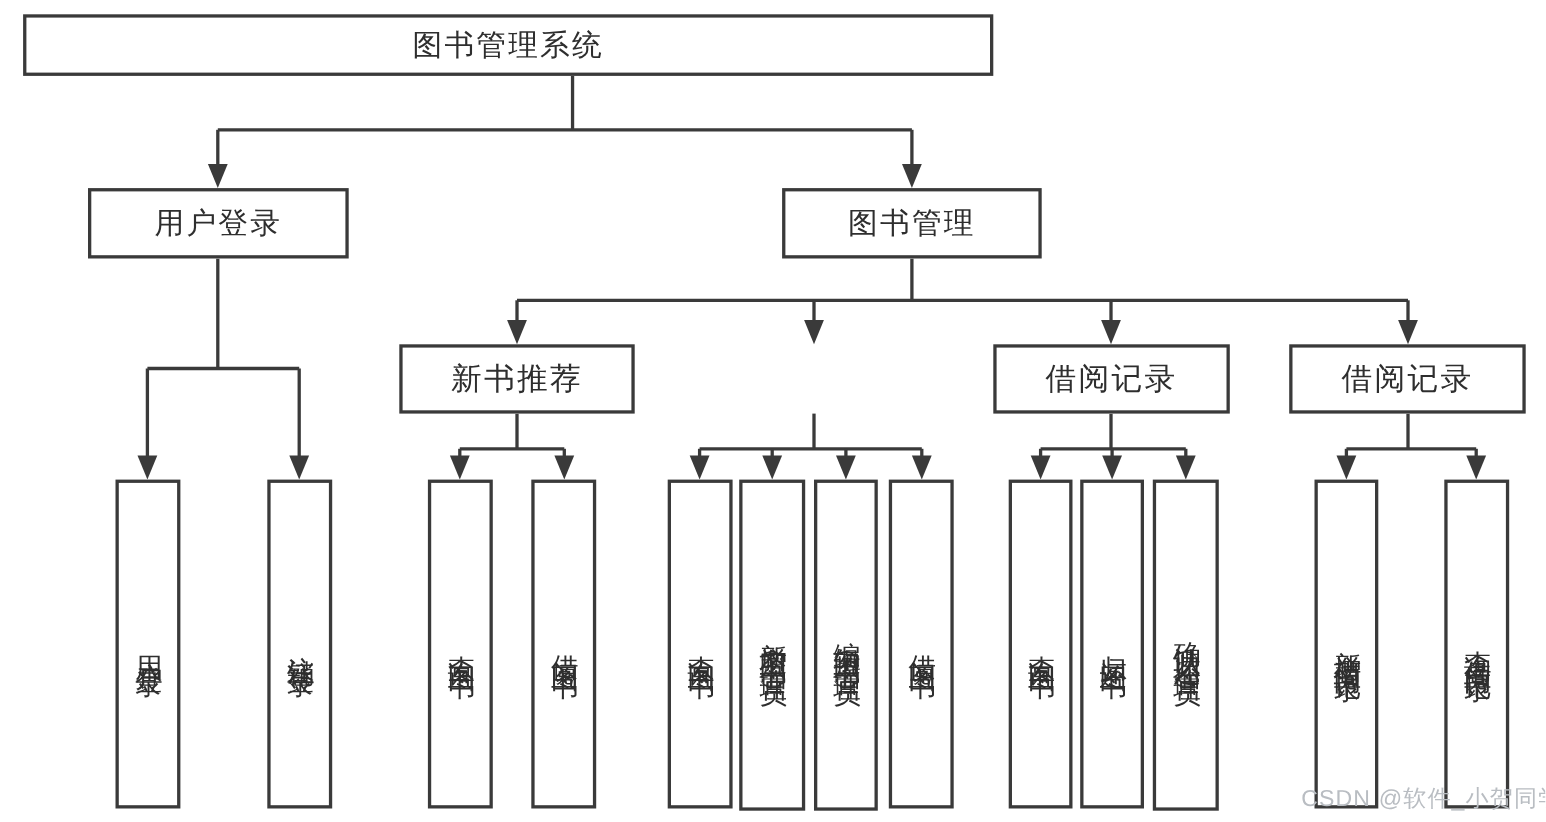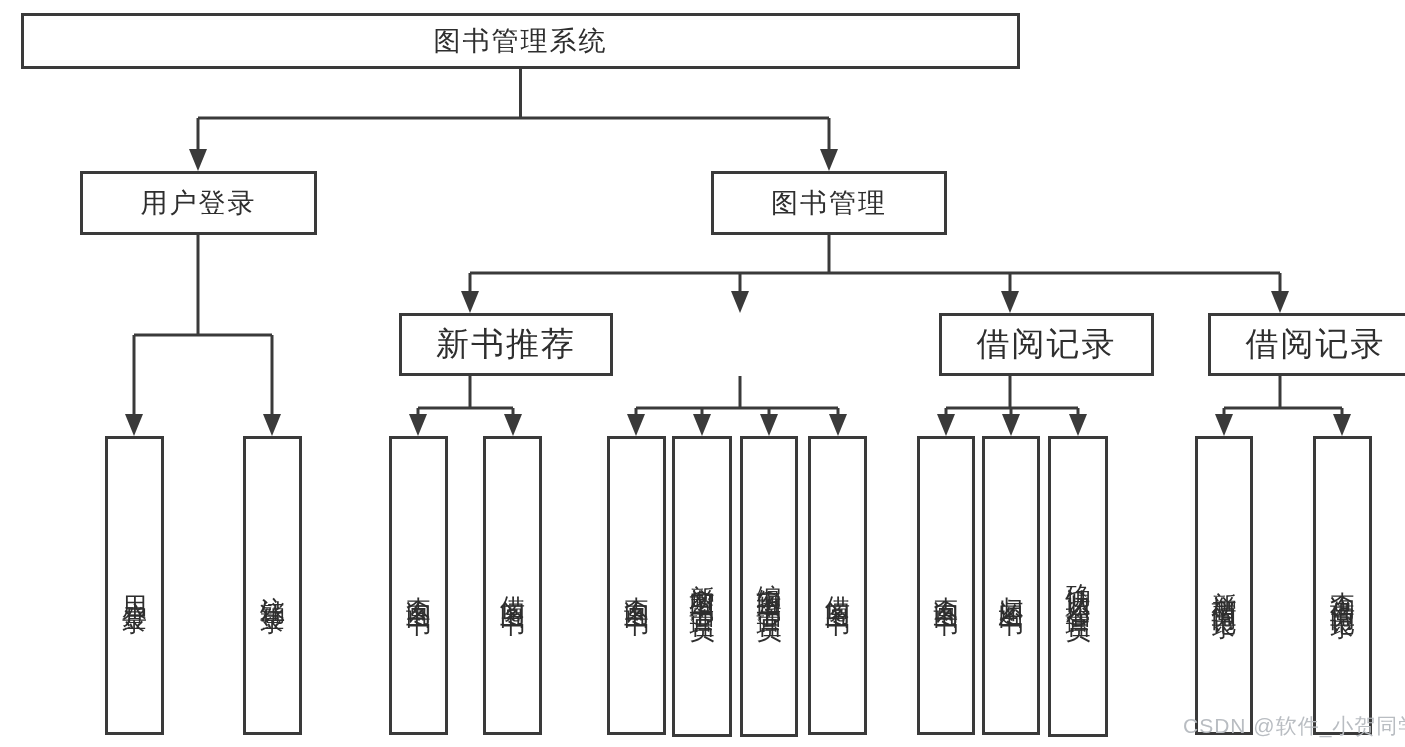--- a/index.html
+++ b/index.html
@@ -27,21 +27,21 @@
     border: 3px solid #3a3a3a;
     box-sizing: border-box;
     display: flex;
     align-items: center;
     justify-content: center;
     color: #2e2e2e;
     z-index: 2;
   }
   .box.root  { font-size: 27px; letter-spacing: 2px; }
   .box.lvl2  { font-size: 27px; letter-spacing: 2px; }
-  .box.lvl3  { font-size: 33px; letter-spacing: 2px; margin-left: 36px; }
+  .box.lvl3  { font-size: 28px; letter-spacing: 2px; }
   .box.leaf {
     writing-mode: vertical-rl;
     font-size: 25px;
     letter-spacing: 5px;
     line-height: 1;
   }
   .watermark {
     position: absolute;
     left: 1183px;
     top: 712px;
@@ -127,21 +127,21 @@
     <g>
       <path d="M1280,376 V408"></path>
       <path d="M1224,408 H1342"></path>
       <path d="M1224,408 V415"></path>
       <polygon points="1215,414 1233,414 1224,436" fill="#3a3a3a" stroke="none"></polygon>
       <path d="M1342,408 V415"></path>
       <polygon points="1333,414 1351,414 1342,436" fill="#3a3a3a" stroke="none"></polygon>
     </g>
   </svg>
 
-  <div class="box root" style="left:21px; top:13px; width:999px; height:56px;">图书管理系统</div>
+  <div class="box root" style="left:21px; top:13px; width:882px; height:56px;">图书管理系统</div>
 
   <div class="box lvl2" style="left:80px; top:171px; width:237px; height:64px;">用户登录</div>
   <div class="box lvl2" style="left:711px; top:171px; width:236px; height:64px;">图书管理</div>
 
   <div class="box lvl3" style="left:363px; top:313px; width:214px; height:63px;">新书推荐</div>
   <div class="box lvl3" style="left:903px; top:313px; width:215px; height:63px;">借阅记录</div>
   <div class="box lvl3" style="left:1172px; top:313px; width:215px; height:63px;">借阅记录</div>
 
   <div class="box leaf" style="left:105px; top:436px; width:59px; height:299px;">用户登录</div>
   <div class="box leaf" style="left:243px; top:436px; width:59px; height:299px;">注销登录</div>

